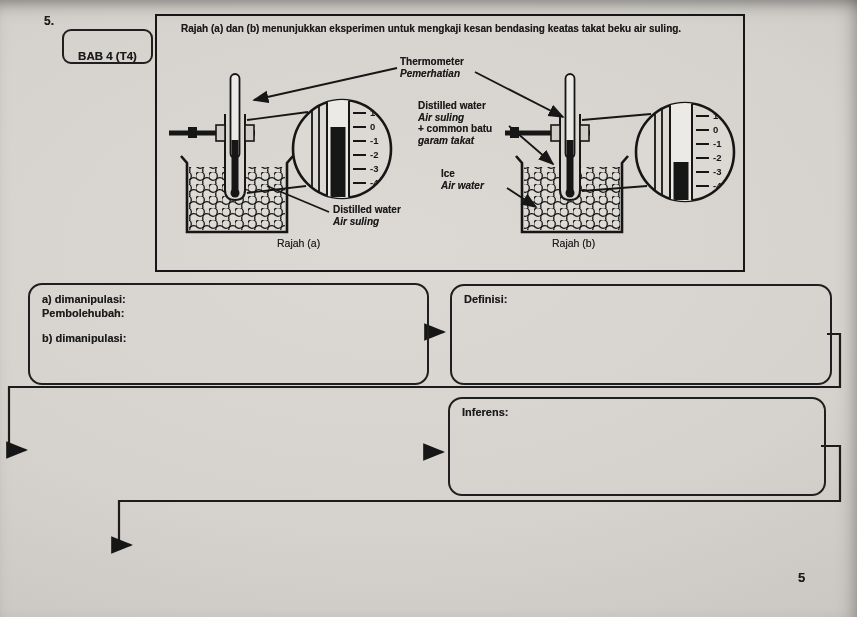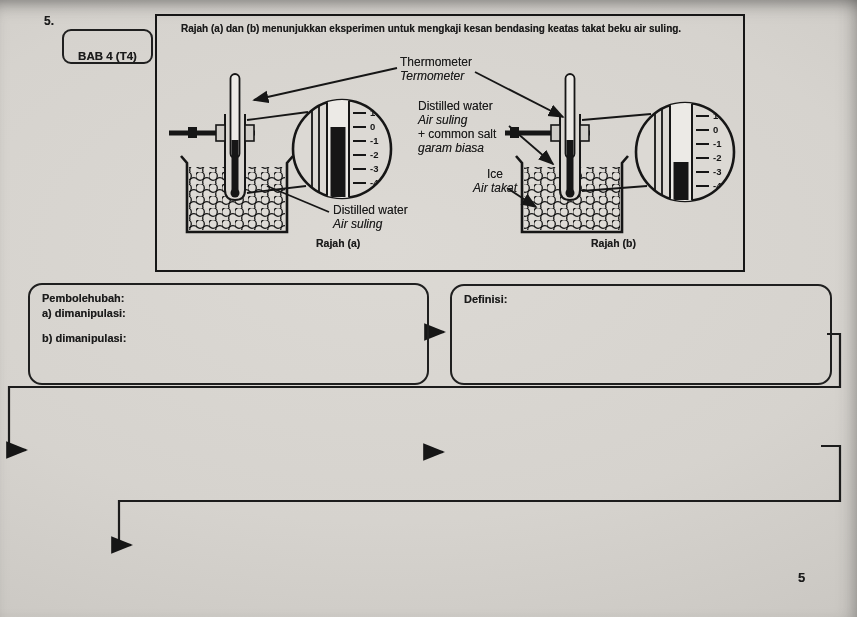--- a/index.html
+++ b/index.html
@@ -21,22 +21,22 @@
   .b{font-weight:bold;}
   .i{font-style:italic;}
   .box{
     position:absolute;
     border:2px solid #1f1f1f;
     border-radius:14px;
     background:transparent;
   }
   .box .inner{padding:7px 12px;font-size:11px;font-weight:bold;line-height:1.25;}
   .small{font-size:10px;line-height:1.18;margin-left:13px;}
-  .figlabel{font-size:12px;font-weight:normal;line-height:1.16;}
-  .caption{font-size:10.5px;font-weight:bold;margin-left:39px;}
+  .figlabel{font-size:10px;font-weight:bold;line-height:1.16;}
+  .caption{font-size:10.5px;font-weight:normal;}
   svg{display:block;}
   .noptr{pointer-events:none;}
 </style>
 </head>
 <body>
 
 <div id="sheet">
 
   <div class="abs ink b" style="left:44px;top:14px;font-size:12px;">5.</div>
 
@@ -152,33 +152,33 @@
         <line x1="240" y1="52" x2="97" y2="84" marker-end="url(#ah)"></line>
         <line x1="318" y1="56" x2="406" y2="101" marker-end="url(#ah)"></line>
         <line x1="352" y1="110" x2="396" y2="148" marker-end="url(#ah)"></line>
         <line x1="350" y1="172" x2="379" y2="191" marker-end="url(#ah)"></line>
         <line x1="110" y1="170" x2="172" y2="196"></line>
       </g>
     </svg>
 
     <div class="abs ink figlabel" style="left:243px;top:40px;">
       <div>Thermometer</div>
-      <div class="i">Termometer</div>
+      <div class="i">Pemerhatian</div>
     </div>
 
     <div class="abs ink figlabel" style="left:261px;top:84px;">
       <div>Distilled water</div>
       <div class="i">Air suling</div>
-      <div>+ common salt</div>
-      <div class="i">garam biasa</div>
-    </div>
-
-    <div class="abs ink figlabel" style="left:316px;top:152px;text-align:center;">
+      <div>+ common batu</div>
+      <div class="i">garam takat</div>
+    </div>
+
+    <div class="abs ink figlabel" style="left:284px;top:152px;">
       <div>Ice</div>
-      <div class="i">Air takat</div>
+      <div class="i">Air water</div>
     </div>
 
     <div class="abs ink figlabel" style="left:176px;top:188px;">
       <div>Distilled water</div>
       <div class="i">Air suling</div>
     </div>
 
     <div class="abs ink caption" style="left:120px;top:221px;">Rajah (a)</div>
     <div class="abs ink caption" style="left:395px;top:221px;">Rajah (b)</div>
   </div>
@@ -194,30 +194,35 @@
       <polyline points="827,334 840,334 840,387 9,387 9,450"></polyline>
       <line x1="9" y1="450" x2="26" y2="450" marker-end="url(#ah2)"></line>
       <line x1="427" y1="452" x2="443" y2="452" marker-end="url(#ah2)"></line>
       <polyline points="821,446 840,446 840,501 119,501 119,545"></polyline>
       <line x1="119" y1="545" x2="131" y2="545" marker-end="url(#ah2)"></line>
     </g>
   </svg>
 
   <div class="box" style="left:28px;top:283px;width:397px;height:98px;">
     <div class="inner ink">
+      <div style="margin-top:1px;">a) dimanipulasi:</div>
       <div>Pembolehubah:</div>
-      <div style="margin-top:1px;">a) dimanipulasi:</div>
       <div style="margin-top:11px;">b) dimanipulasi:</div>
     </div>
   </div>
 
   <div class="box" style="left:450px;top:284px;width:378px;height:97px;">
     <div class="inner ink">
       <div>Definisi:</div>
     </div>
   </div>
 
 
+  <div class="box" style="left:448px;top:397px;width:374px;height:95px;">
+    <div class="inner ink">
+      <div>Inferens:</div>
+    </div>
+  </div>
 
 
   <div class="abs ink b" style="left:798px;top:570px;font-size:13px;">5</div>
 
 </div>
 
 </body></html>

